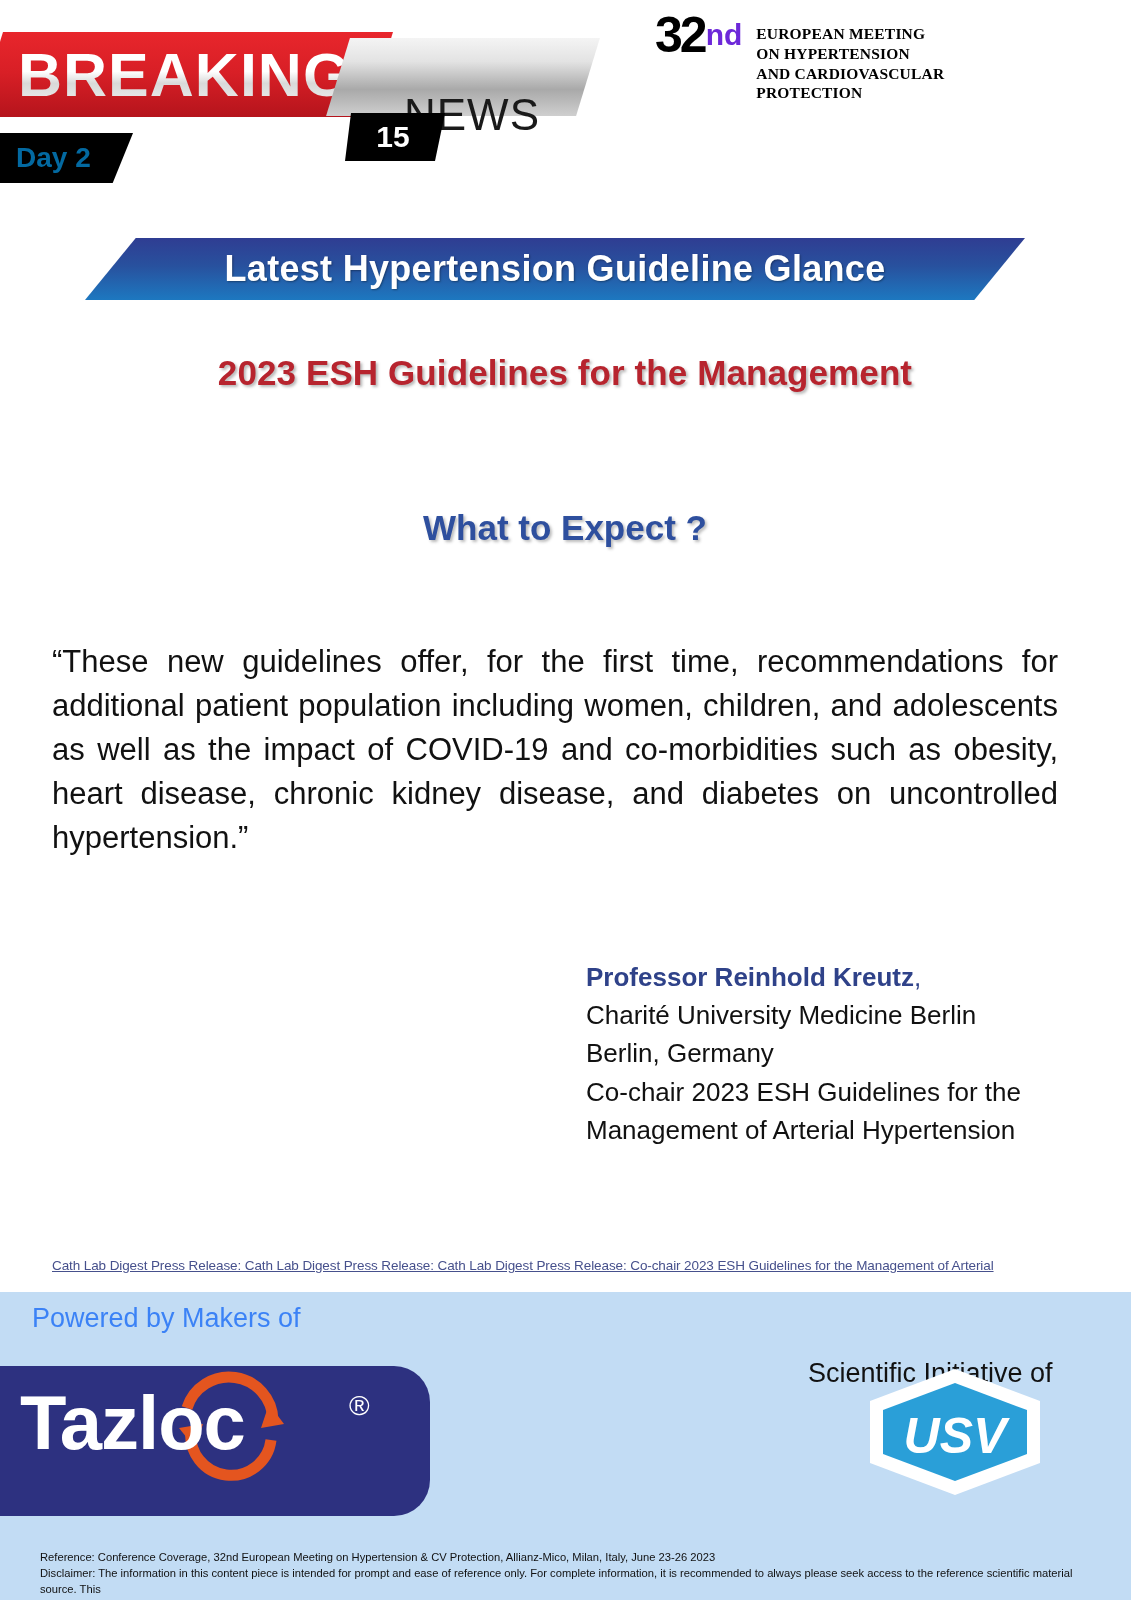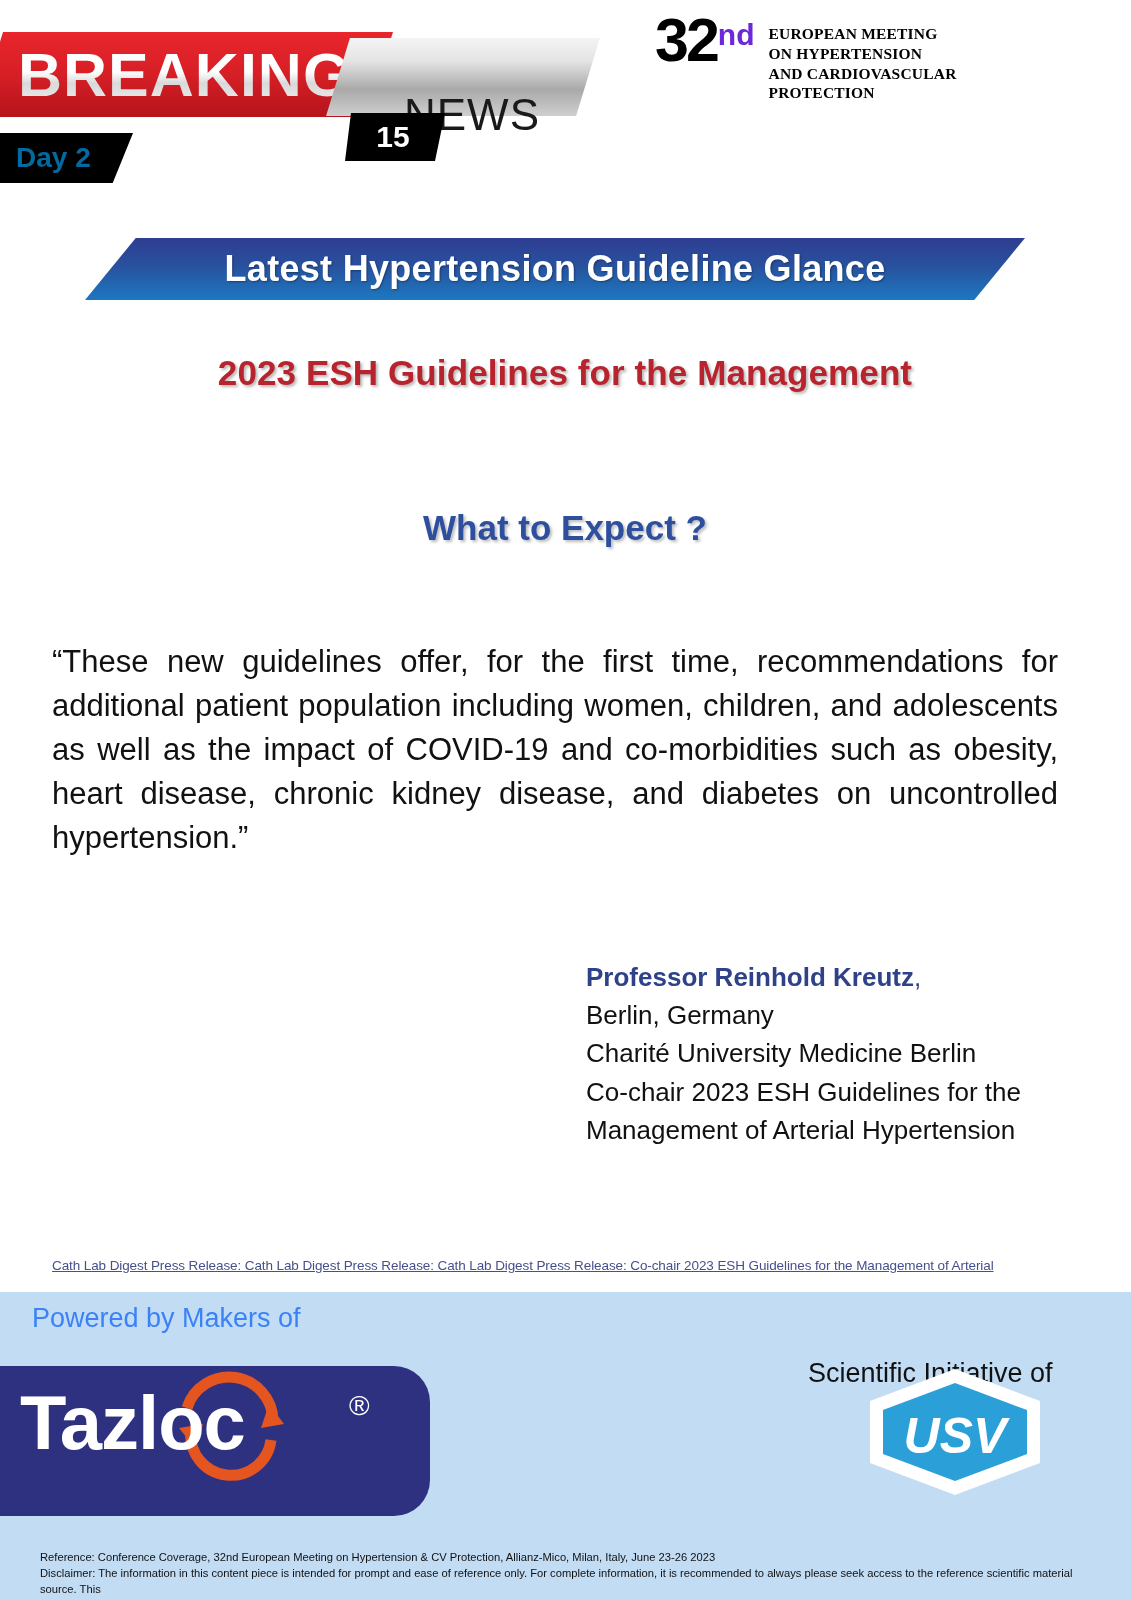--- a/index.html
+++ b/index.html
@@ -50,21 +50,21 @@
     background:#000000;
     clip-path:polygon(0 0,100% 0,86% 100%,0 100%);
   }
   .day-badge-label{
     position:absolute;left:16px;top:139px;height:38px;
     display:flex;align-items:center;color:#0369a1;font-size:28px;font-weight:bold;
   }
 
   
   .conf-logo{position:absolute;left:655px;top:12px;display:flex;align-items:flex-start;}
-  .conf-num{font-size:61px;font-weight:bold;line-height:0.95;color:#000;letter-spacing:-3px;}
+  .conf-num{font-size:50px;font-weight:bold;line-height:0.95;color:#000;letter-spacing:-3px;}
   .conf-ord{font-size:30px;font-weight:bold;color:#6d28d9;margin-top:6px;margin-left:1px;}
   .conf-lines{margin-left:14px;margin-top:12px;font-family:Liberation Serif, serif;}
   .conf-lines div{font-size:15.5px;font-weight:bold;color:#000;line-height:1.28;letter-spacing:.2px;}
 
   
   .banner{
     position:absolute;left:85px;top:238px;width:940px;height:62px;
     background:linear-gradient(180deg,#2f3d92 0%,#28519e 45%,#1d78c0 100%);
     clip-path:polygon(5.4% 0,100% 0,94.6% 100%,0 100%);
   }
@@ -174,22 +174,22 @@
     <div>2023 ESH Guidelines for the Management</div>
   </div>
   <div class="expect-title">What to Expect ?</div>
 
   <div class="quote">
     <span>“These new guidelines offer, for the first time, recommendations for additional patient population including women, children, and adolescents as well as the impact of COVID-19 and co-morbidities such as obesity, heart disease, chronic kidney disease, and diabetes on uncontrolled hypertension.”</span>
   </div>
 
   <div class="attrib">
     <div><span class="name">Professor Reinhold Kreutz</span><span class="comma">,</span></div>
+    <div>Charité  University Medicine Berlin</div>
     <div>Berlin, Germany</div>
-    <div>Charité  University Medicine Berlin</div>
     <div>Co-chair 2023 ESH Guidelines for the</div>
     <div>Management of Arterial Hypertension</div>
   </div>
 
   <div class="ref-link">Cath Lab Digest Press Release: Cath Lab Digest Press Release: Cath Lab Digest Press Release: Co-chair 2023 ESH Guidelines for the   Management of Arterial</div>
 
   <div class="footer"></div>
 
   <div class="powered">Powered by Makers of</div>
   <div class="sci-init">Scientific Initiative of</div>

